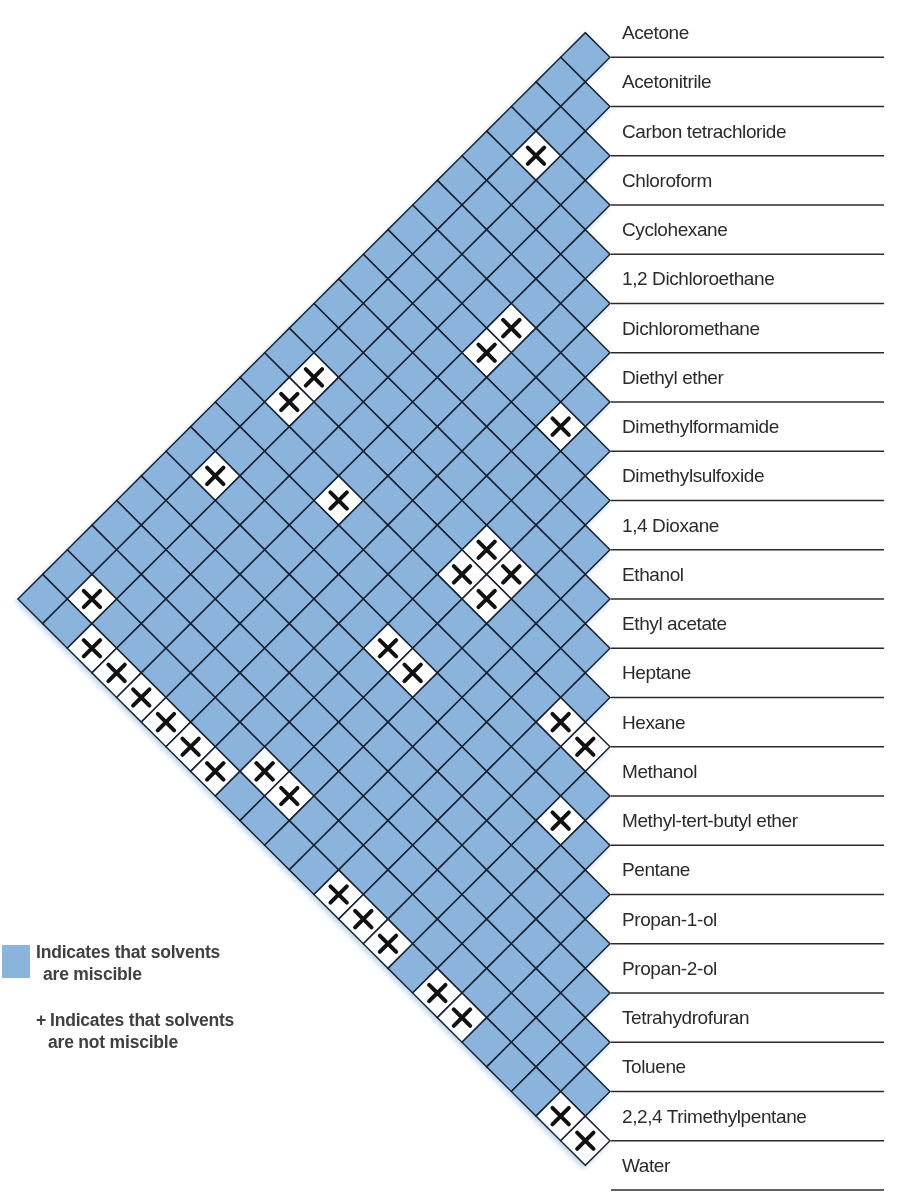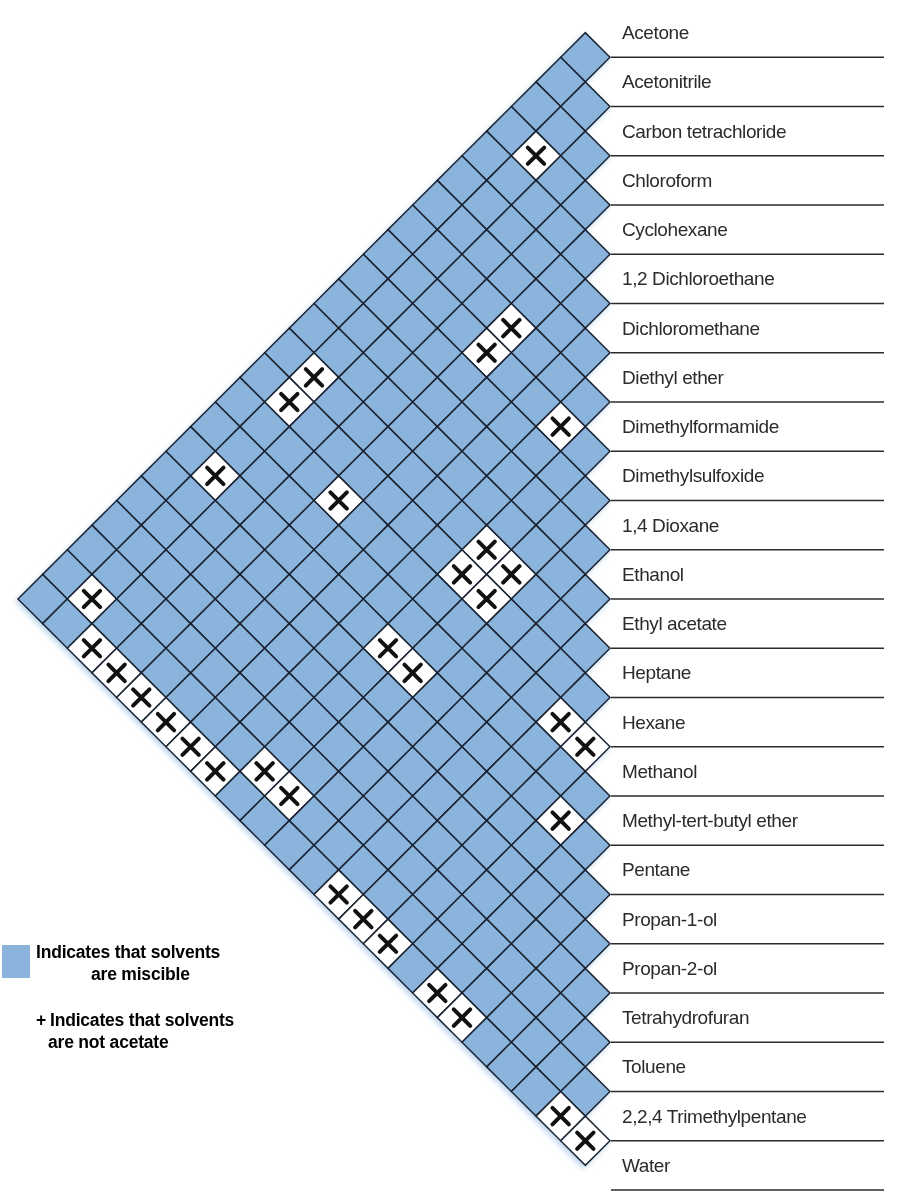--- a/index.html
+++ b/index.html
@@ -7,26 +7,26 @@
     width:900px;height:1204px;position:relative;overflow:hidden;
     font-family:"Liberation Sans",sans-serif;
   }
   .stage{position:absolute;inset:0;}
   #matrix-svg{position:absolute;left:0;top:0;}
   .legend-swatch{
     position:absolute;left:2px;top:945px;width:28px;height:33px;
   }
   .legend-block{
     position:absolute;
-    font-weight:bold;font-size:17.5px;line-height:22px;color:#000000;
+    font-weight:bold;font-size:17.5px;line-height:22px;color:#404040;
     letter-spacing:-0.2px;white-space:nowrap;
   }
   .legend-block .line2{display:block;}
   #legend-miscible{left:36px;top:941px;}
-  #legend-miscible .line2{padding-left:7px;margin-left:48px;}
+  #legend-miscible .line2{padding-left:7px;}
   #legend-immiscible{left:36px;top:1009px;}
   #legend-immiscible .line2{padding-left:12px;}
   .plus-symbol{padding-right:4px;}
 </style>
 </head>
 <body>
 
 <div class="stage">
 
   <svg id="matrix-svg" width="900" height="1204" viewBox="0 0 900 1204">
@@ -402,16 +402,16 @@
 
   <span class="legend-swatch" style="background: rgb(138, 180, 220);"></span>
 
   <div class="legend-block" id="legend-miscible">
     <span class="line1">Indicates that solvents</span>
     <span class="line2">are miscible</span>
   </div>
 
   <div class="legend-block" id="legend-immiscible">
     <span class="line1"><span class="plus-symbol">+</span><span>Indicates that solvents</span></span>
-    <span class="line2">are not acetate</span>
+    <span class="line2">are not miscible</span>
   </div>
 
 </div>
 
 </body></html>

